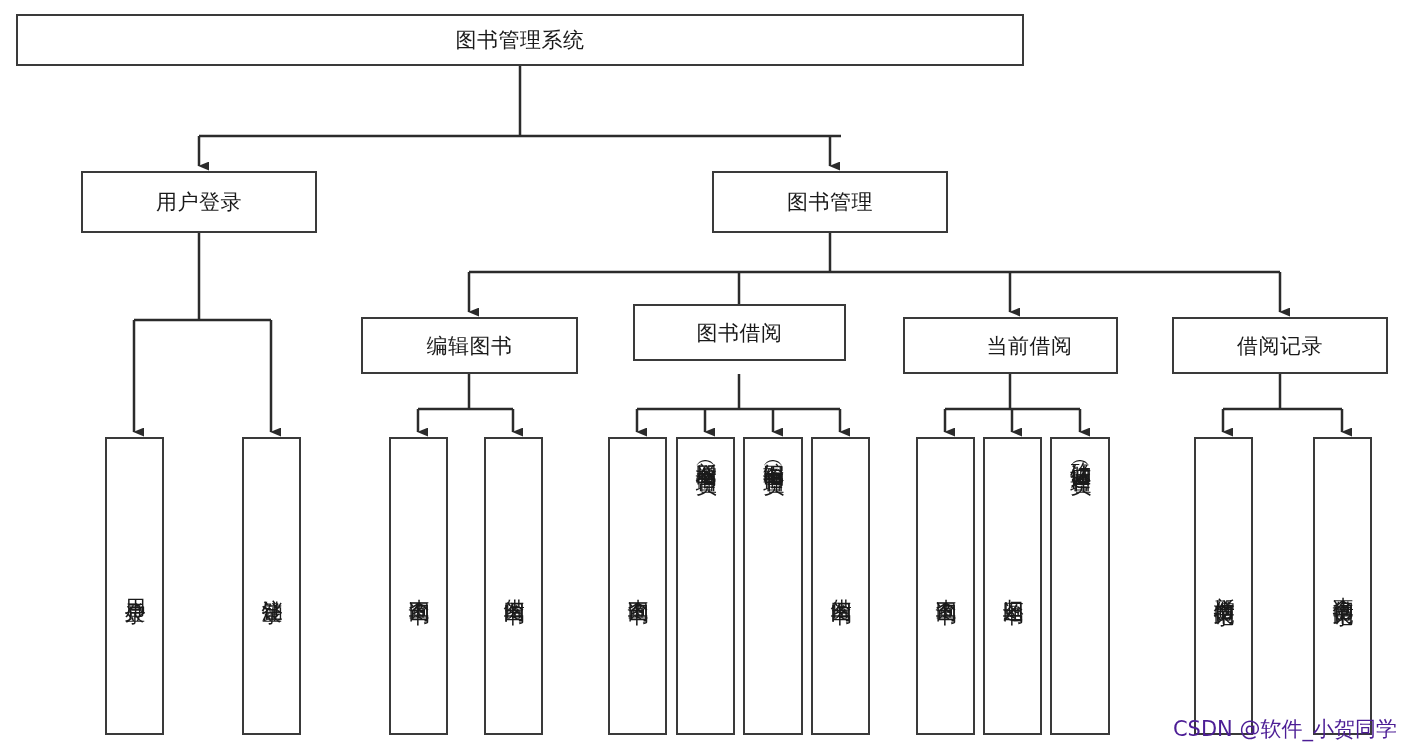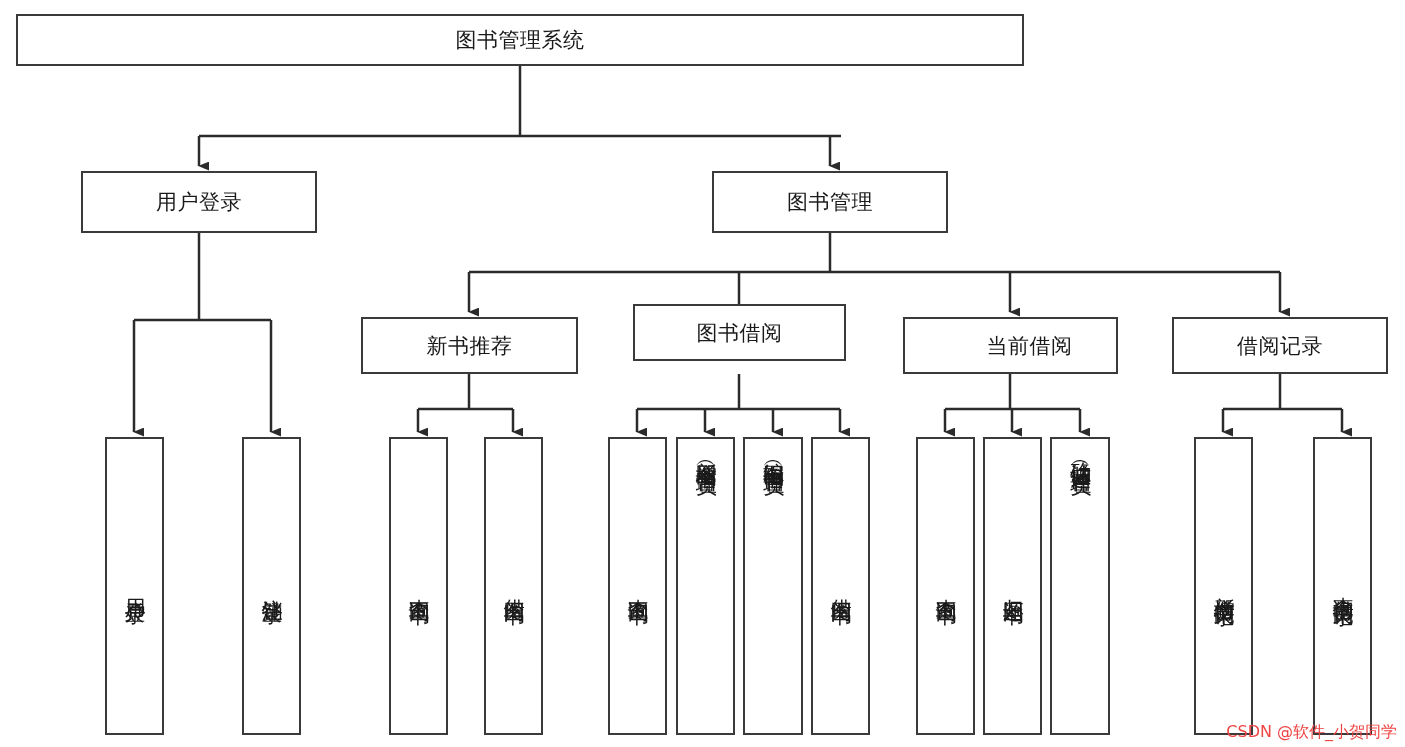--- a/index.html
+++ b/index.html
@@ -53,22 +53,22 @@
     white-space: nowrap;
   }
   .node.v.centered {
     align-items: center;
     padding-top: 0;
   }
   .watermark {
     position: absolute;
     right: 8px;
     bottom: 4px;
-    font-size: 16px;
-    color: #ef4444;
+    font-size: 21px;
+    color: #4c1d95;
     white-space: nowrap;
     user-select: none;
   }
 </style>
 </head>
 <body>
 
 <div id="canvas">
 
   <svg class="wires" viewBox="0 0 1405 747">
@@ -119,21 +119,21 @@
       <path d="M 1223,409 L 1223,432" marker-end="url(#arrowhead)"></path>
       <path d="M 1342,409 L 1342,432" marker-end="url(#arrowhead)"></path>
     </g>
   </svg>
 
   <div class="node h" style="left:16px; top:14px; width:1008px; height:52px;">图书管理系统</div>
 
   <div class="node h" style="left:81px; top:171px; width:236px; height:62px;">用户登录</div>
   <div class="node h" style="left:712px; top:171px; width:236px; height:62px;">图书管理</div>
 
-  <div class="node h" style="left:361px; top:317px; width:217px; height:57px;">新书推荐</div>
+  <div class="node h" style="left:361px; top:317px; width:217px; height:57px;">编辑图书</div>
   <div class="node h" style="left:633px; top:304px; width:213px; height:57px;">图书借阅</div>
   <div class="node h" style="left:903px; top:317px; width:215px; height:57px;padding-left:38px;">当前借阅</div>
   <div class="node h" style="left:1172px; top:317px; width:216px; height:57px;">借阅记录</div>
 
   <div class="node v centered" style="left:105px; top:437px; width:59px; height:298px;">
     <span class="vtext">用户登录</span>
   </div>
   <div class="node v centered" style="left:242px; top:437px; width:59px; height:298px;">
     <span class="vtext">注销登录</span>
   </div>

